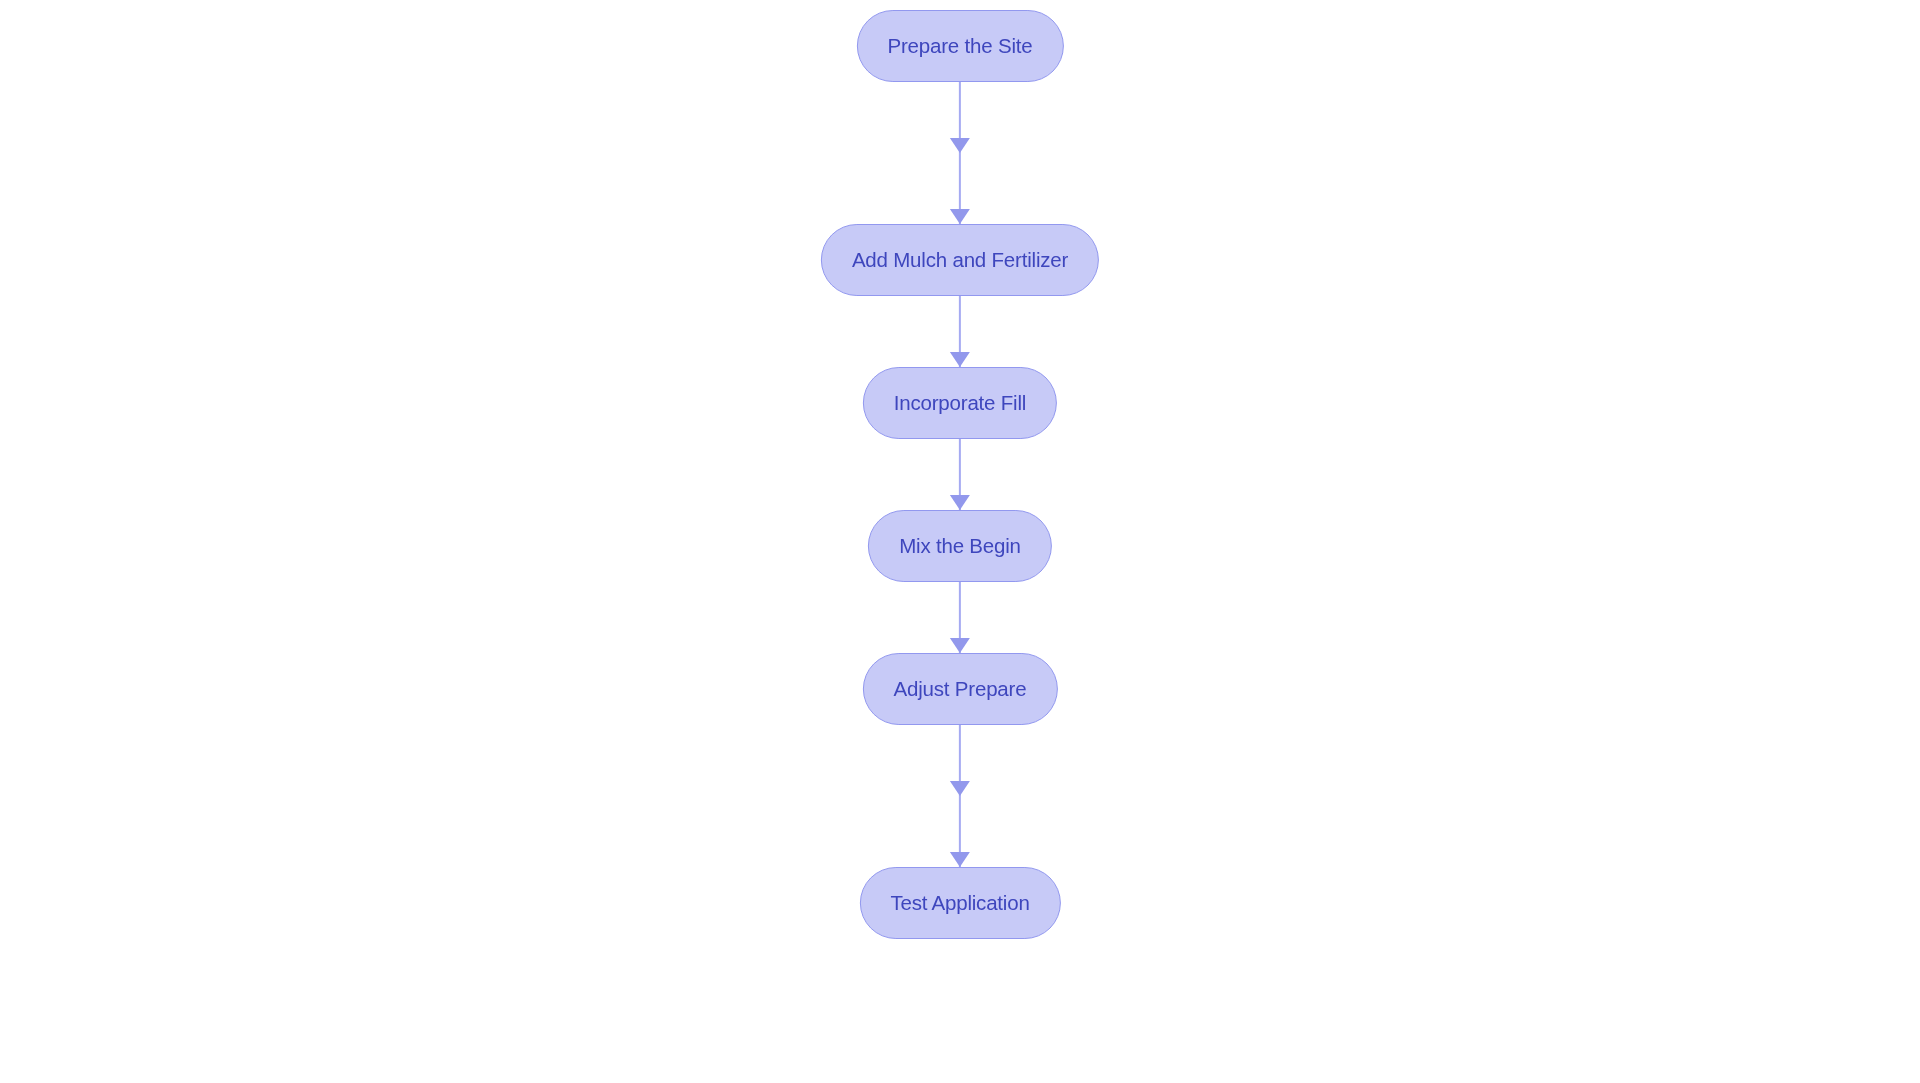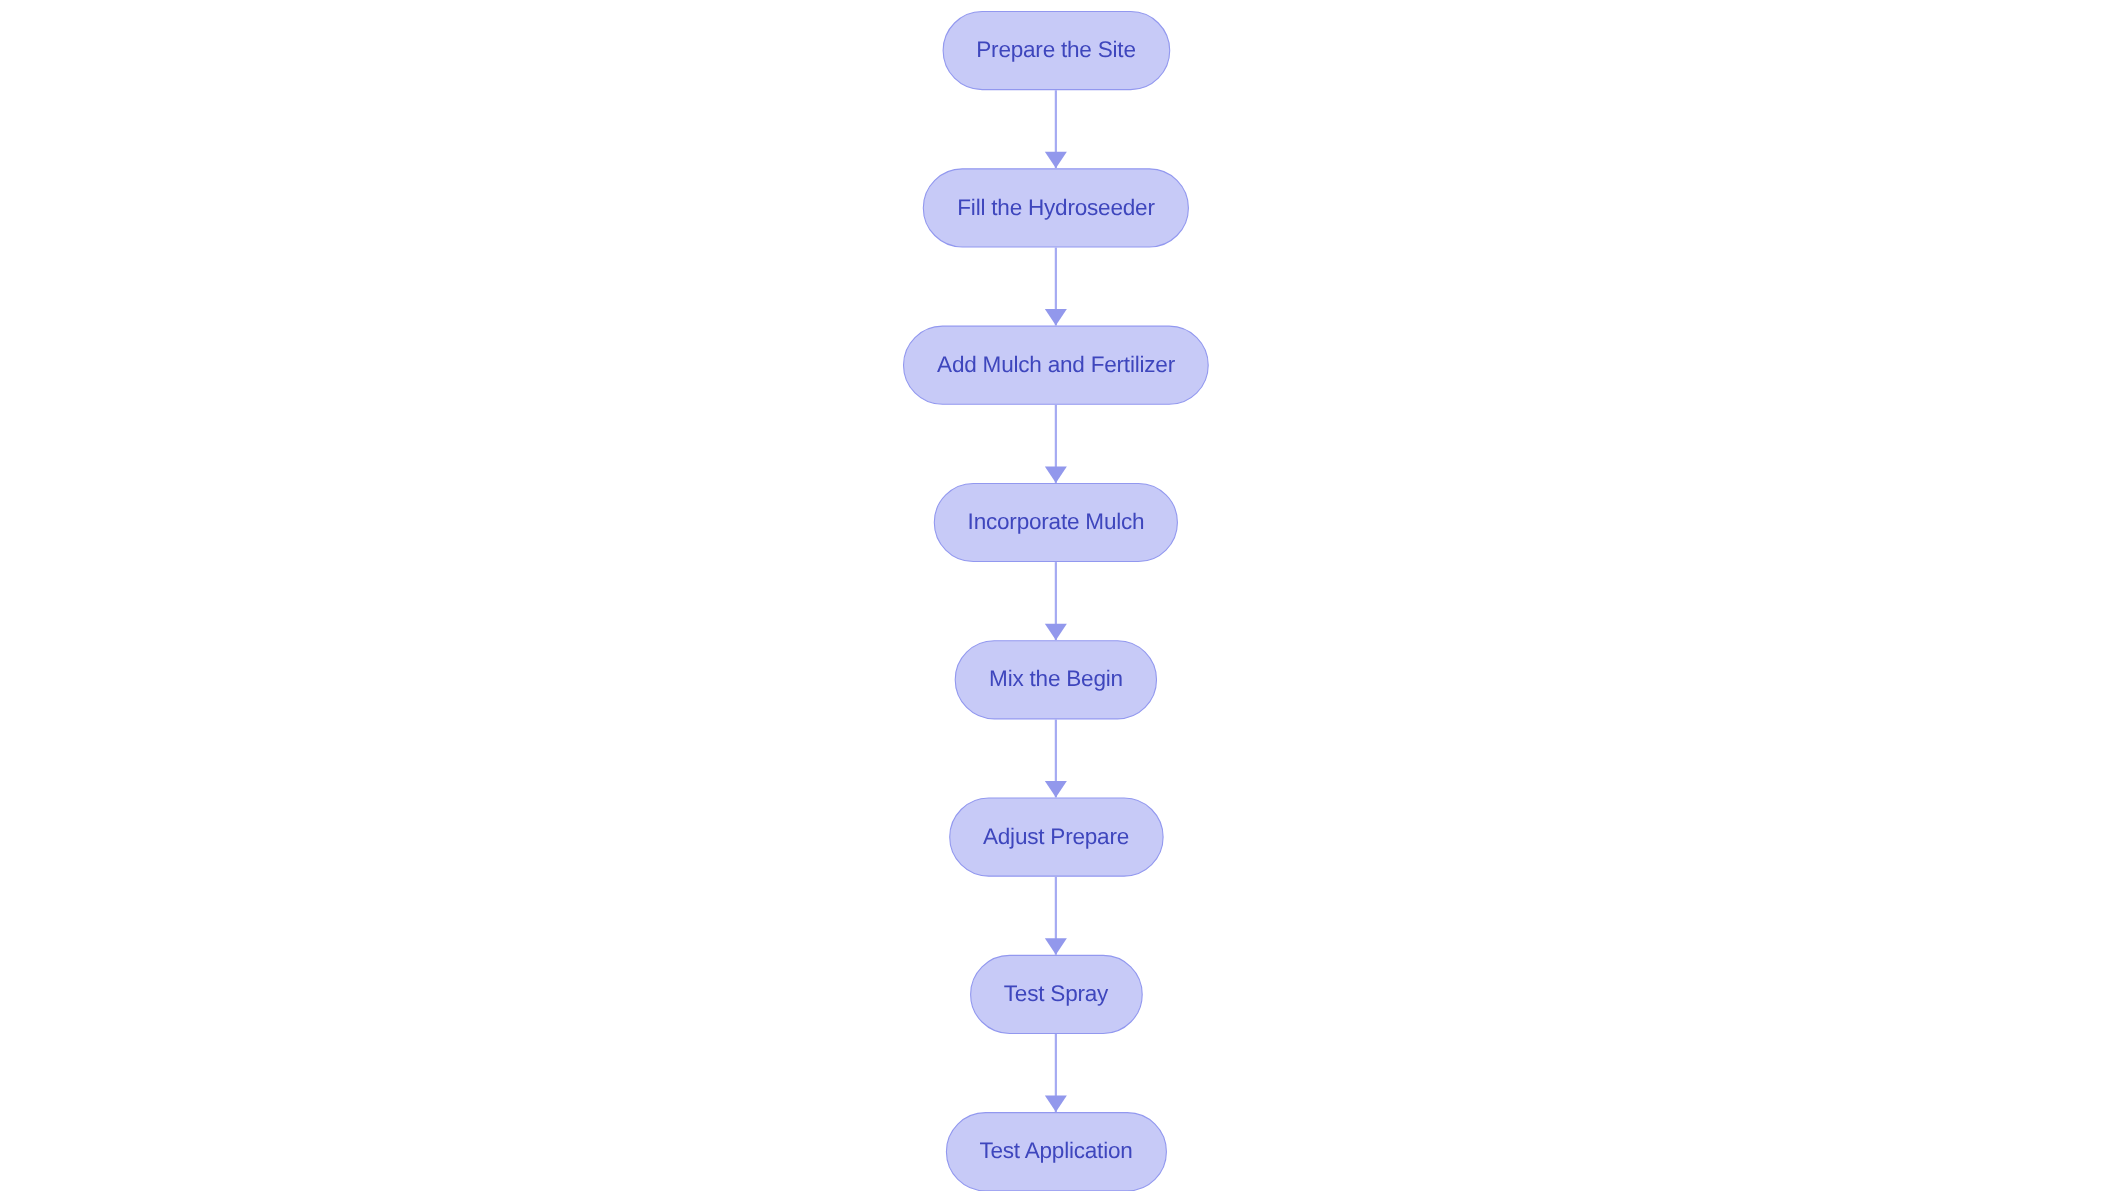--- a/index.html
+++ b/index.html
@@ -68,38 +68,35 @@
 <div class="canvas" style="background: rgb(255, 255, 255);">
   <div class="flow">
   <div class="node">
     <span class="node-label">Prepare the Site</span>
   </div>
 
   <div class="connector">
     <span class="arrowhead"></span>
   </div>
 
-  <div class="node">
-    <span class="node-label">Fill the Hydroseeder</span>
-  </div>
 
   <div class="connector">
     <span class="arrowhead"></span>
   </div>
 
   <div class="node">
     <span class="node-label">Add Mulch and Fertilizer</span>
   </div>
 
   <div class="connector">
     <span class="arrowhead"></span>
   </div>
 
   <div class="node">
-    <span class="node-label">Incorporate Mulch</span>
+    <span class="node-label">Incorporate Fill</span>
   </div>
 
   <div class="connector">
     <span class="arrowhead"></span>
   </div>
 
   <div class="node">
     <span class="node-label">Mix the Begin</span>
   </div>
 
@@ -108,23 +105,20 @@
   </div>
 
   <div class="node">
     <span class="node-label">Adjust Prepare</span>
   </div>
 
   <div class="connector">
     <span class="arrowhead"></span>
   </div>
 
-  <div class="node">
-    <span class="node-label">Test Spray</span>
-  </div>
 
   <div class="connector">
     <span class="arrowhead"></span>
   </div>
 
   <div class="node">
     <span class="node-label">Test Application</span>
   </div>
 </div>
 </div>

